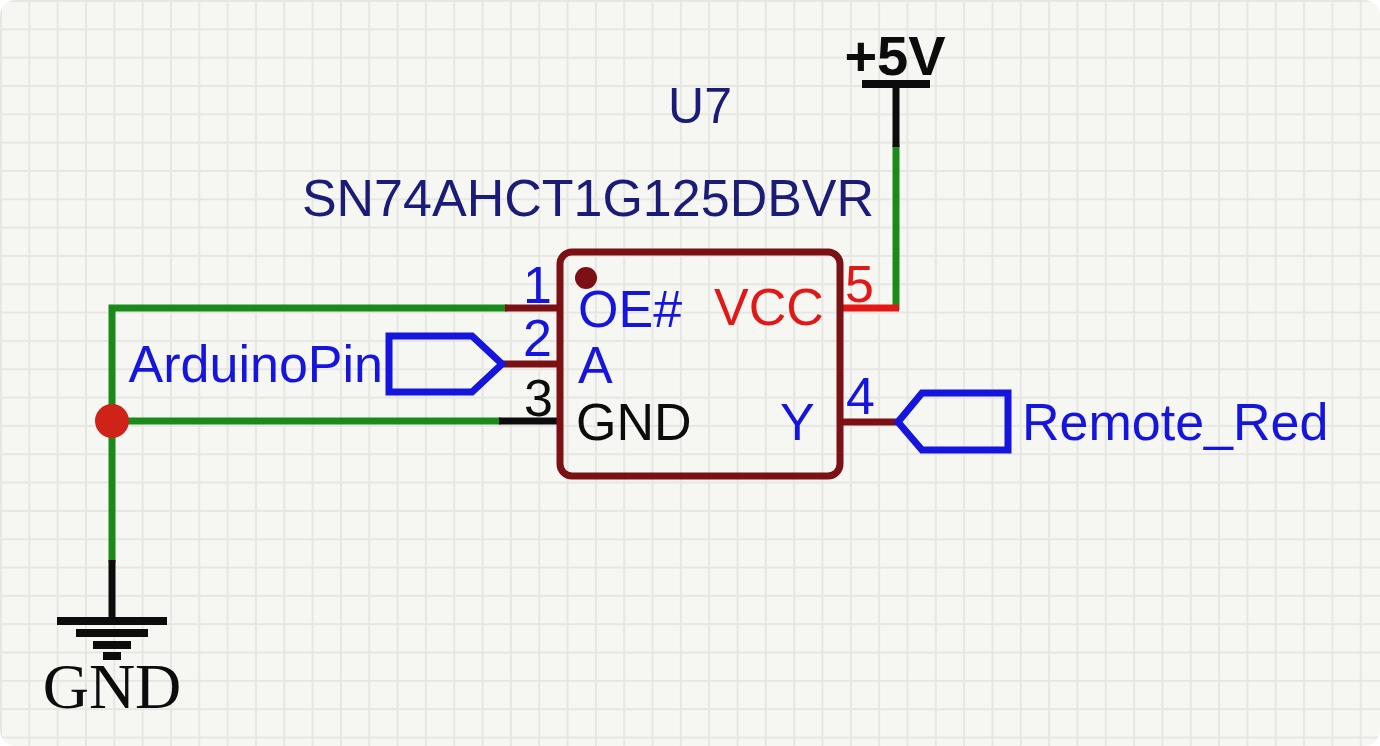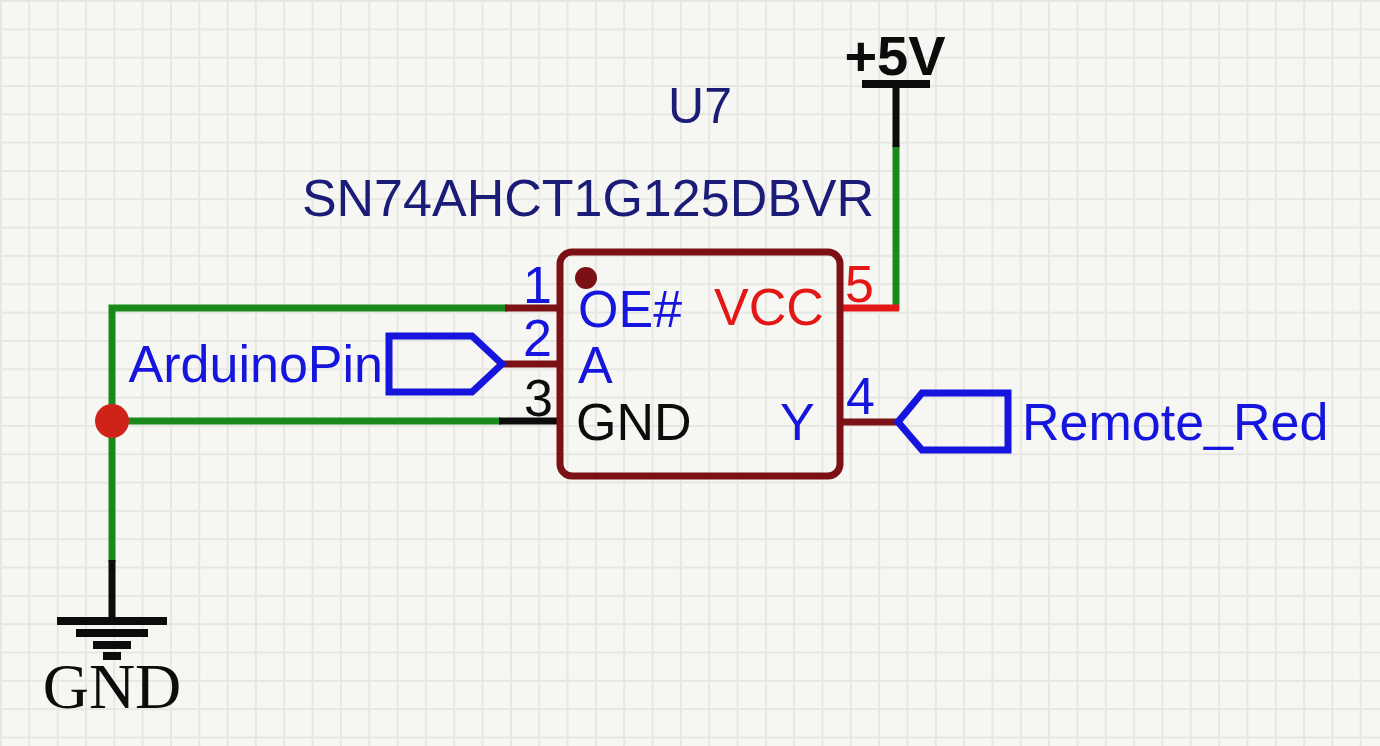--- a/index.html
+++ b/index.html
@@ -18,20 +18,21 @@
   .canvas {
     position: relative;
     width: 1380px;
     height: 746px;
     overflow: hidden;
     background-color: var(--background);
     background-image:
       linear-gradient(var(--grid-line) 1.5px, transparent 1.5px),
       linear-gradient(90deg, var(--grid-line) 1.5px, transparent 1.5px);
     background-size: 28.33px 28.33px;
+    border-radius: 16px;
   }
   svg { position: absolute; top: 0; left: 0; }
 
   .wire        { stroke: var(--wire-green); stroke-width: 7; fill: none; }
   .stub-maroon { stroke: var(--component-maroon); stroke-width: 7; fill: none; }
   .stub-red    { stroke: var(--power-red); stroke-width: 7; fill: none; }
   .stub-black  { stroke: var(--ink-black); stroke-width: 7; fill: none; }
   .sym-black   { stroke: var(--ink-black); stroke-width: 7; fill: none; }
   .sym-black-thick { stroke: var(--ink-black); stroke-width: 8; fill: none; }
 

